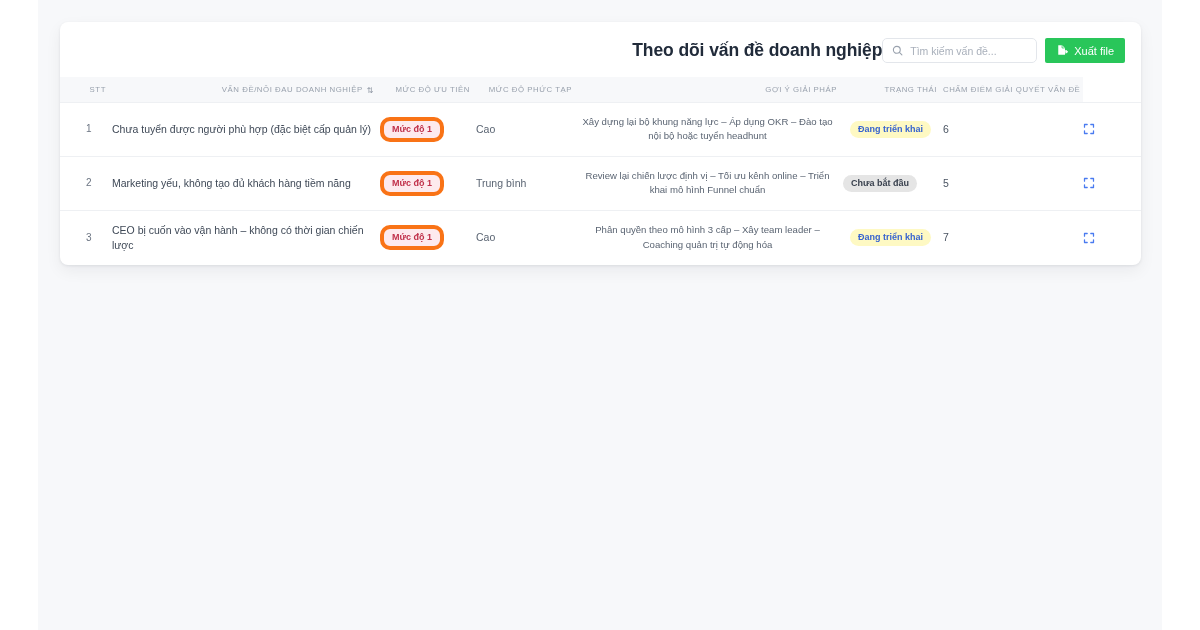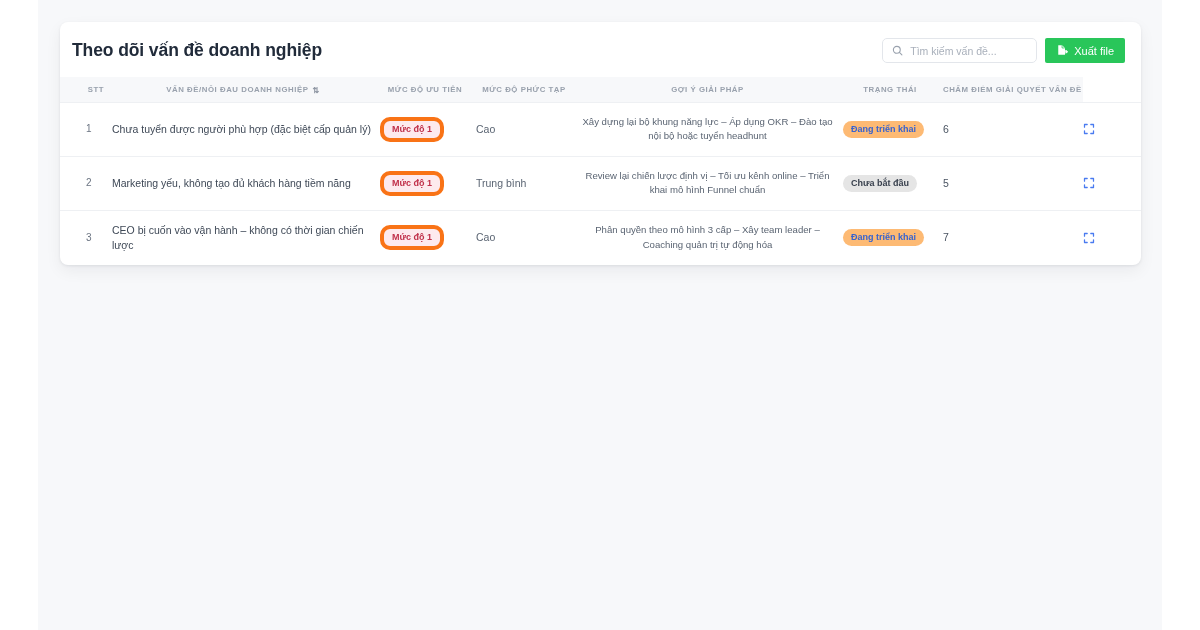--- a/index.html
+++ b/index.html
@@ -29,21 +29,21 @@
     background: #ffffff;
     border-radius: 8px;
     box-shadow: 0 1px 3px rgba(16,24,40,0.08), 0 6px 16px rgba(16,24,40,0.06);
     overflow: hidden;
   }
 
   
   .card-header {
     display: flex;
     align-items: center;
-    justify-content: space-between;
+    justify-content: flex-end;
     padding: 16px 16px 14px 12px;
   }
 
   .page-title {
     font-size: 17.5px;
     font-weight: 700;
     color: #212b3a;
     letter-spacing: -0.1px;
     white-space: nowrap;
   }
@@ -99,25 +99,25 @@
   
   table.issue-table {
     width: 100%;
     border-collapse: collapse;
     table-layout: fixed;
   }
 
   thead th {
     background: #f7f8fa;
     font-size: 7.8px;
-    font-weight: 700;
+    font-weight: 400;
     letter-spacing: 0.55px;
     color: #99a1ad;
     text-transform: uppercase;
-    text-align: center;
+    text-align: right;
     padding: 8px 6px 8px 0;
     height: 24px;
     vertical-align: middle;
     white-space: nowrap;
   }
   thead th.th-action { background: #ffffff; }
 
   .sort-indicator {
     display: inline-block;
     margin-left: 4px;
@@ -162,22 +162,23 @@
     font-weight: 700;
     white-space: nowrap;
     line-height: 1.2;
   }
   .badge-priority {
     background: #fdeaee;
     border: 4px solid #f97316;
     color: #c0304a;
   }
   .badge-status-progress {
-    background: #fdba74;
+    background: #fef9c3;
     color: #3763cf;
+    margin-left: 7px;
   }
   .badge-status-notstarted {
     background: #e5e5e5;
     color: #39414e;
   }
 
   .expand-button {
     background: none;
     border: none;
     padding: 0;

